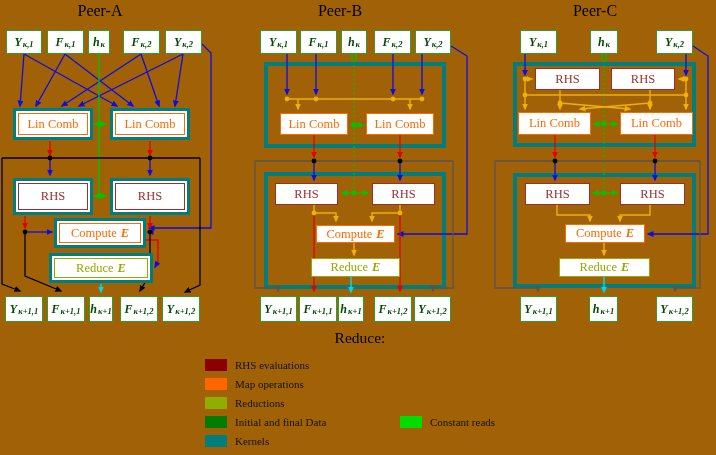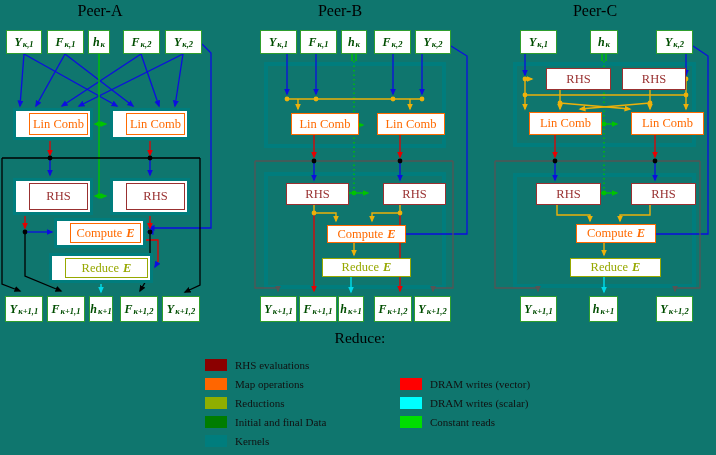--- a/index.html
+++ b/index.html
@@ -1,26 +1,26 @@
 <!DOCTYPE html>
 <html><head>
 <meta charset="utf-8">
 <style>
   html,body{margin:0;padding:0;background:#fff;}
-  .stage{position:relative;width:716px;height:455px;background:#0f766e;overflow:hidden;
+  .stage{position:relative;width:716px;height:455px;background:#a16207;overflow:hidden;
          font-family:"Liberation Serif","DejaVu Serif",serif;}
   .title{position:absolute;text-align:center;font-size:16px;color:#000;z-index:3;}
   .dbox{position:absolute;box-sizing:border-box;border:1.5px solid #2e9e2e;background:#fff;
         color:#004d00;display:flex;align-items:center;justify-content:center;
         font-weight:bold;font-style:italic;font-size:12px;z-index:3;line-height:1;}
   .dbox sub{font-size:8.5px;margin-left:1px;transform:translateY(2px);}
   .tframe{position:absolute;box-sizing:border-box;border:3px solid #007d7d;background:#fff;
           padding:2px;display:flex;z-index:3;}
   .ibox{box-sizing:border-box;border:1.5px solid;background:#fff;display:flex;align-items:center;
-        justify-content:center;font-size:12.5px;flex:1;line-height:1;margin-left:11px;}
+        justify-content:center;font-size:12.5px;flex:1;line-height:1;}
   .ibox.abs{position:absolute;z-index:3;}
   .ibox .var{margin-left:4px;font-weight:bold;font-style:italic;}
   .orange{border-color:#ff6a00;color:#ff6a00;}
   .maroon{border-color:#993030;color:#993030;}
   .olive{border-color:#97a800;color:#97a800;}
   .kernel{position:absolute;box-sizing:border-box;border:4px solid #007d7d;z-index:1;}
   svg.wires{position:absolute;left:0;top:0;z-index:2;}
   .legend-title{position:absolute;text-align:center;font-size:15.5px;color:#000;z-index:3;}
   .lrow{position:absolute;display:flex;align-items:center;z-index:3;}
   .lswatch{width:22px;height:12px;margin-right:8px;}
@@ -406,26 +406,18 @@
     </div>
   <div class="lrow" style="left:205px;top:416px">
       <span class="lswatch" style="background-color: rgb(0, 125, 0);"></span>
       <span class="llabel">Initial and final Data</span>
     </div>
   <div class="lrow" style="left:205px;top:435px">
       <span class="lswatch" style="background-color: rgb(0, 125, 125);"></span>
       <span class="llabel">Kernels</span>
     </div>
 
-  <div class="lrow" style="left:400px;top:378px">
-      <span class="lswatch" style="background-color: rgb(255, 0, 0);"></span>
-      <span class="llabel">DRAM writes (vector)</span>
-    </div>
-  <div class="lrow" style="left:400px;top:397px">
-      <span class="lswatch" style="background-color: rgb(0, 255, 255);"></span>
-      <span class="llabel">DRAM writes (scalar)</span>
-    </div>
   <div class="lrow" style="left:400px;top:416px">
       <span class="lswatch" style="background-color: rgb(0, 221, 0);"></span>
       <span class="llabel">Constant reads</span>
     </div>
 
 </div>
 
 </body></html>

